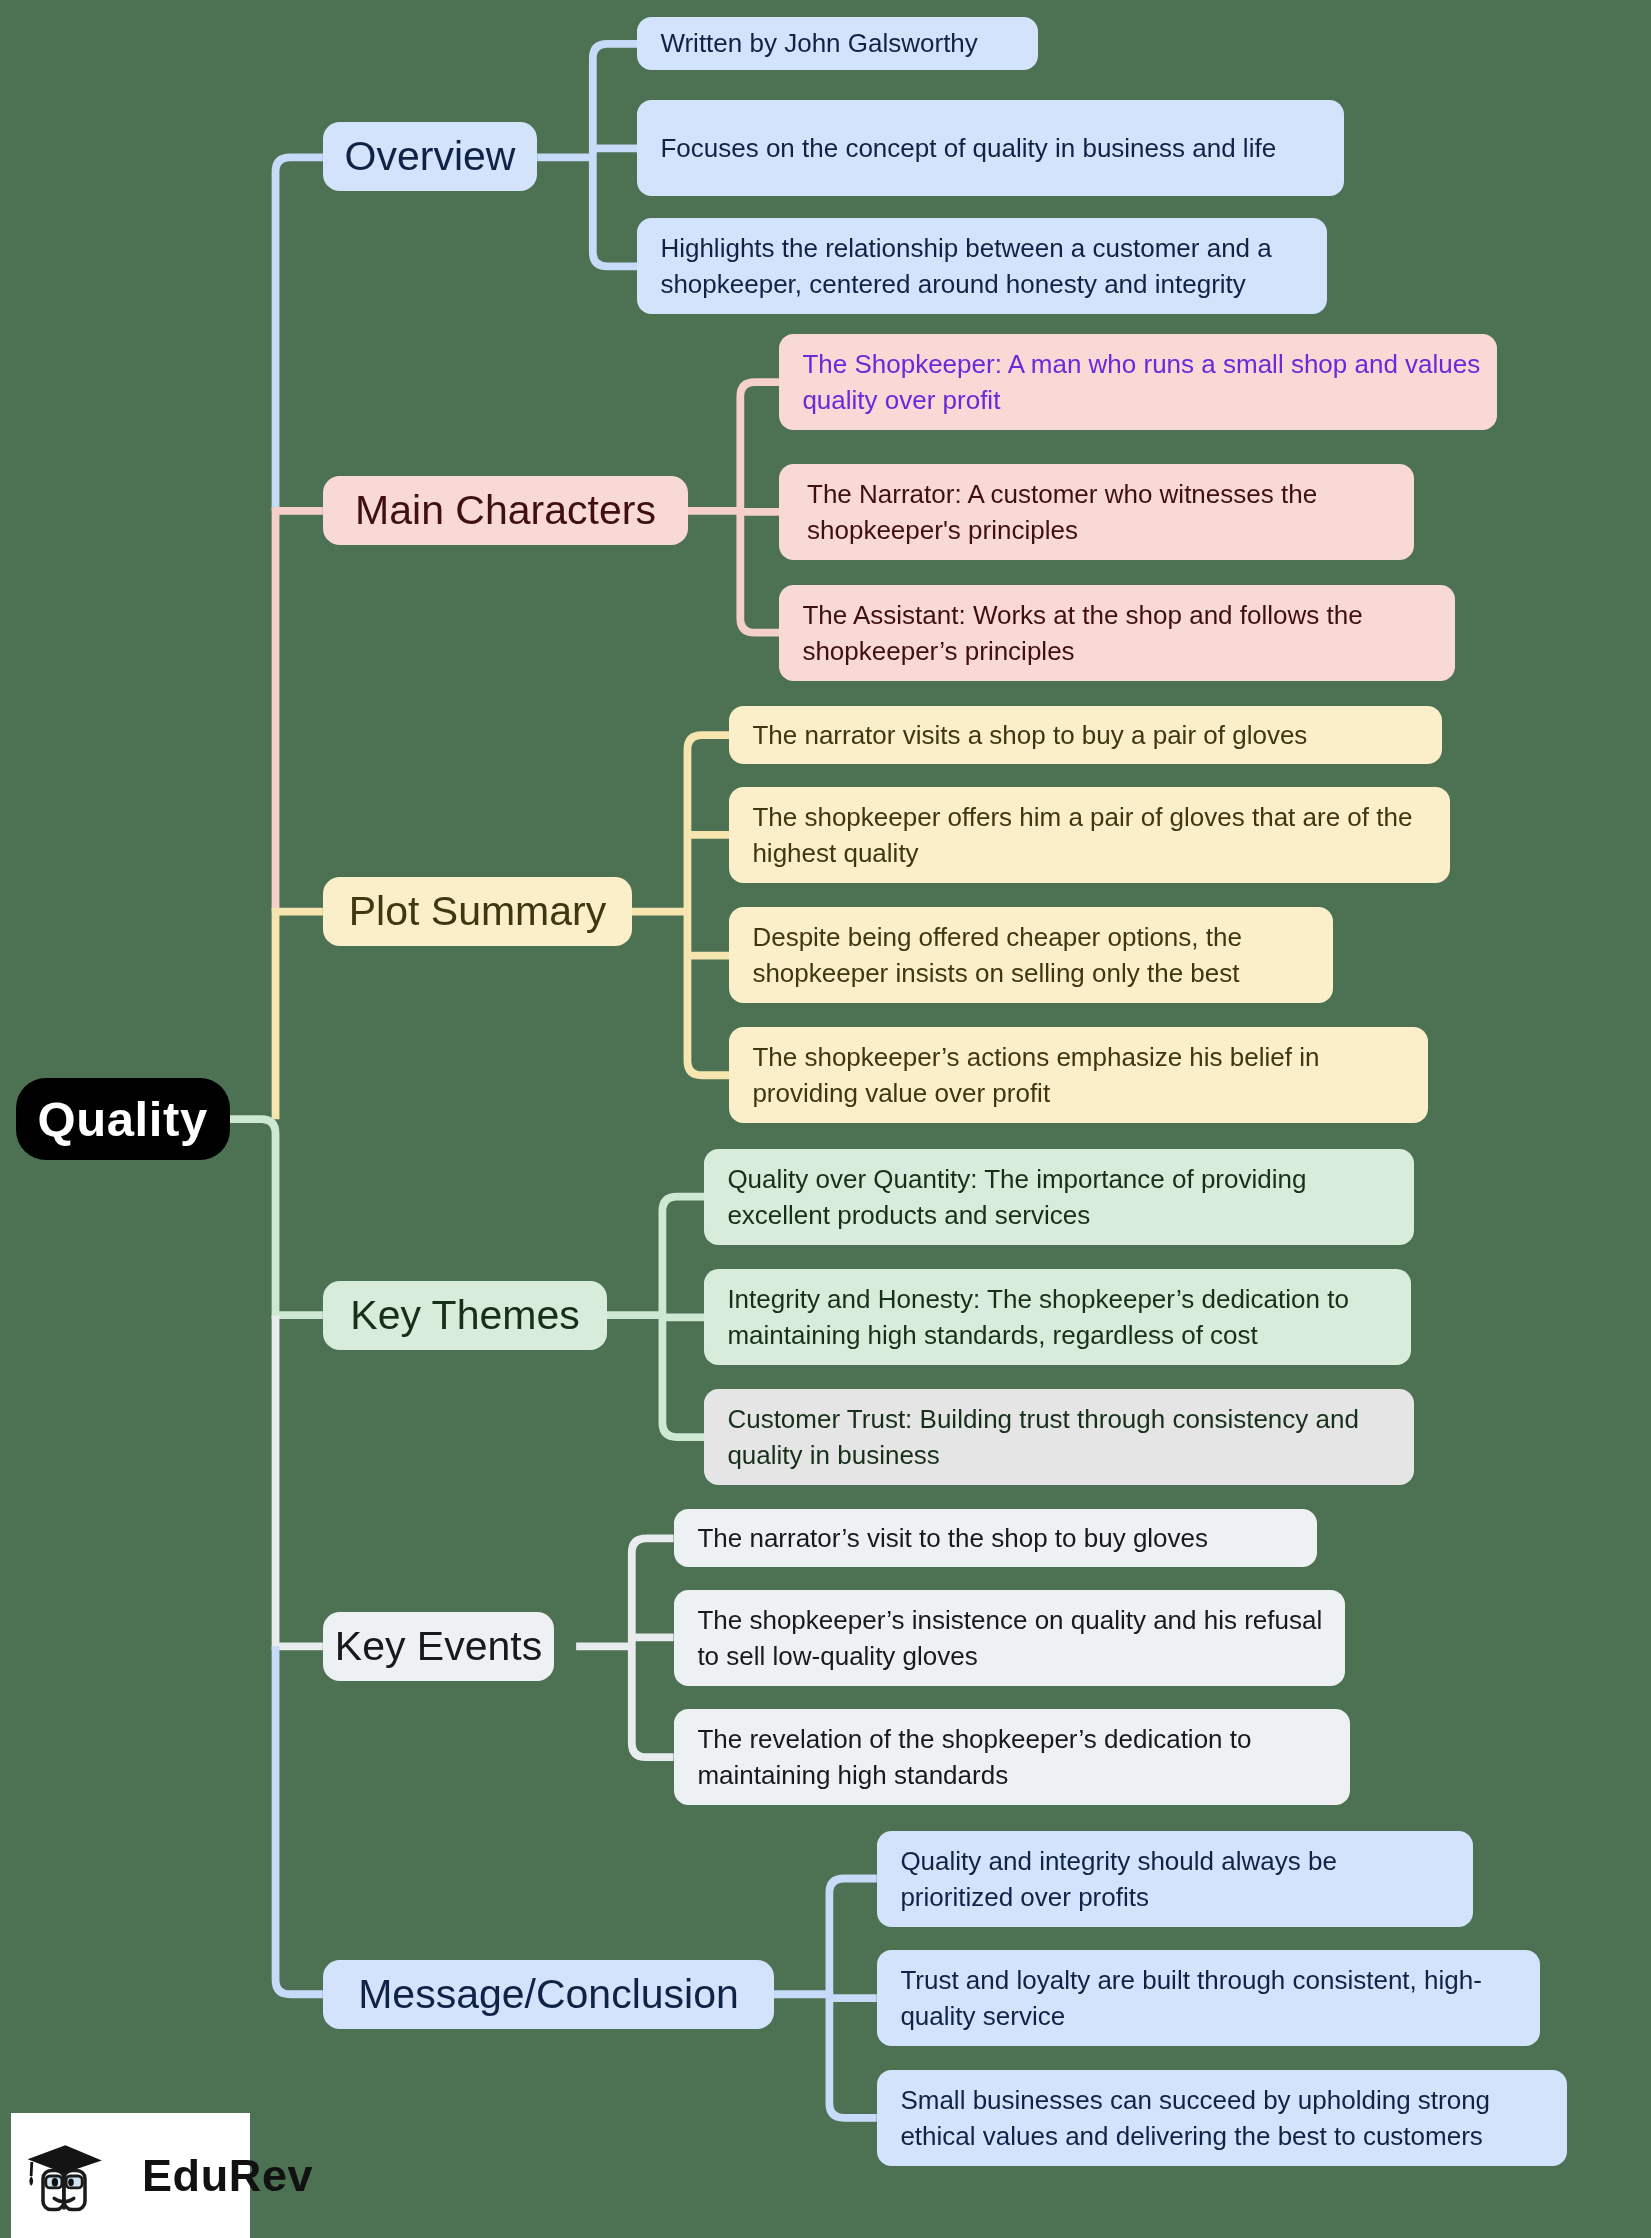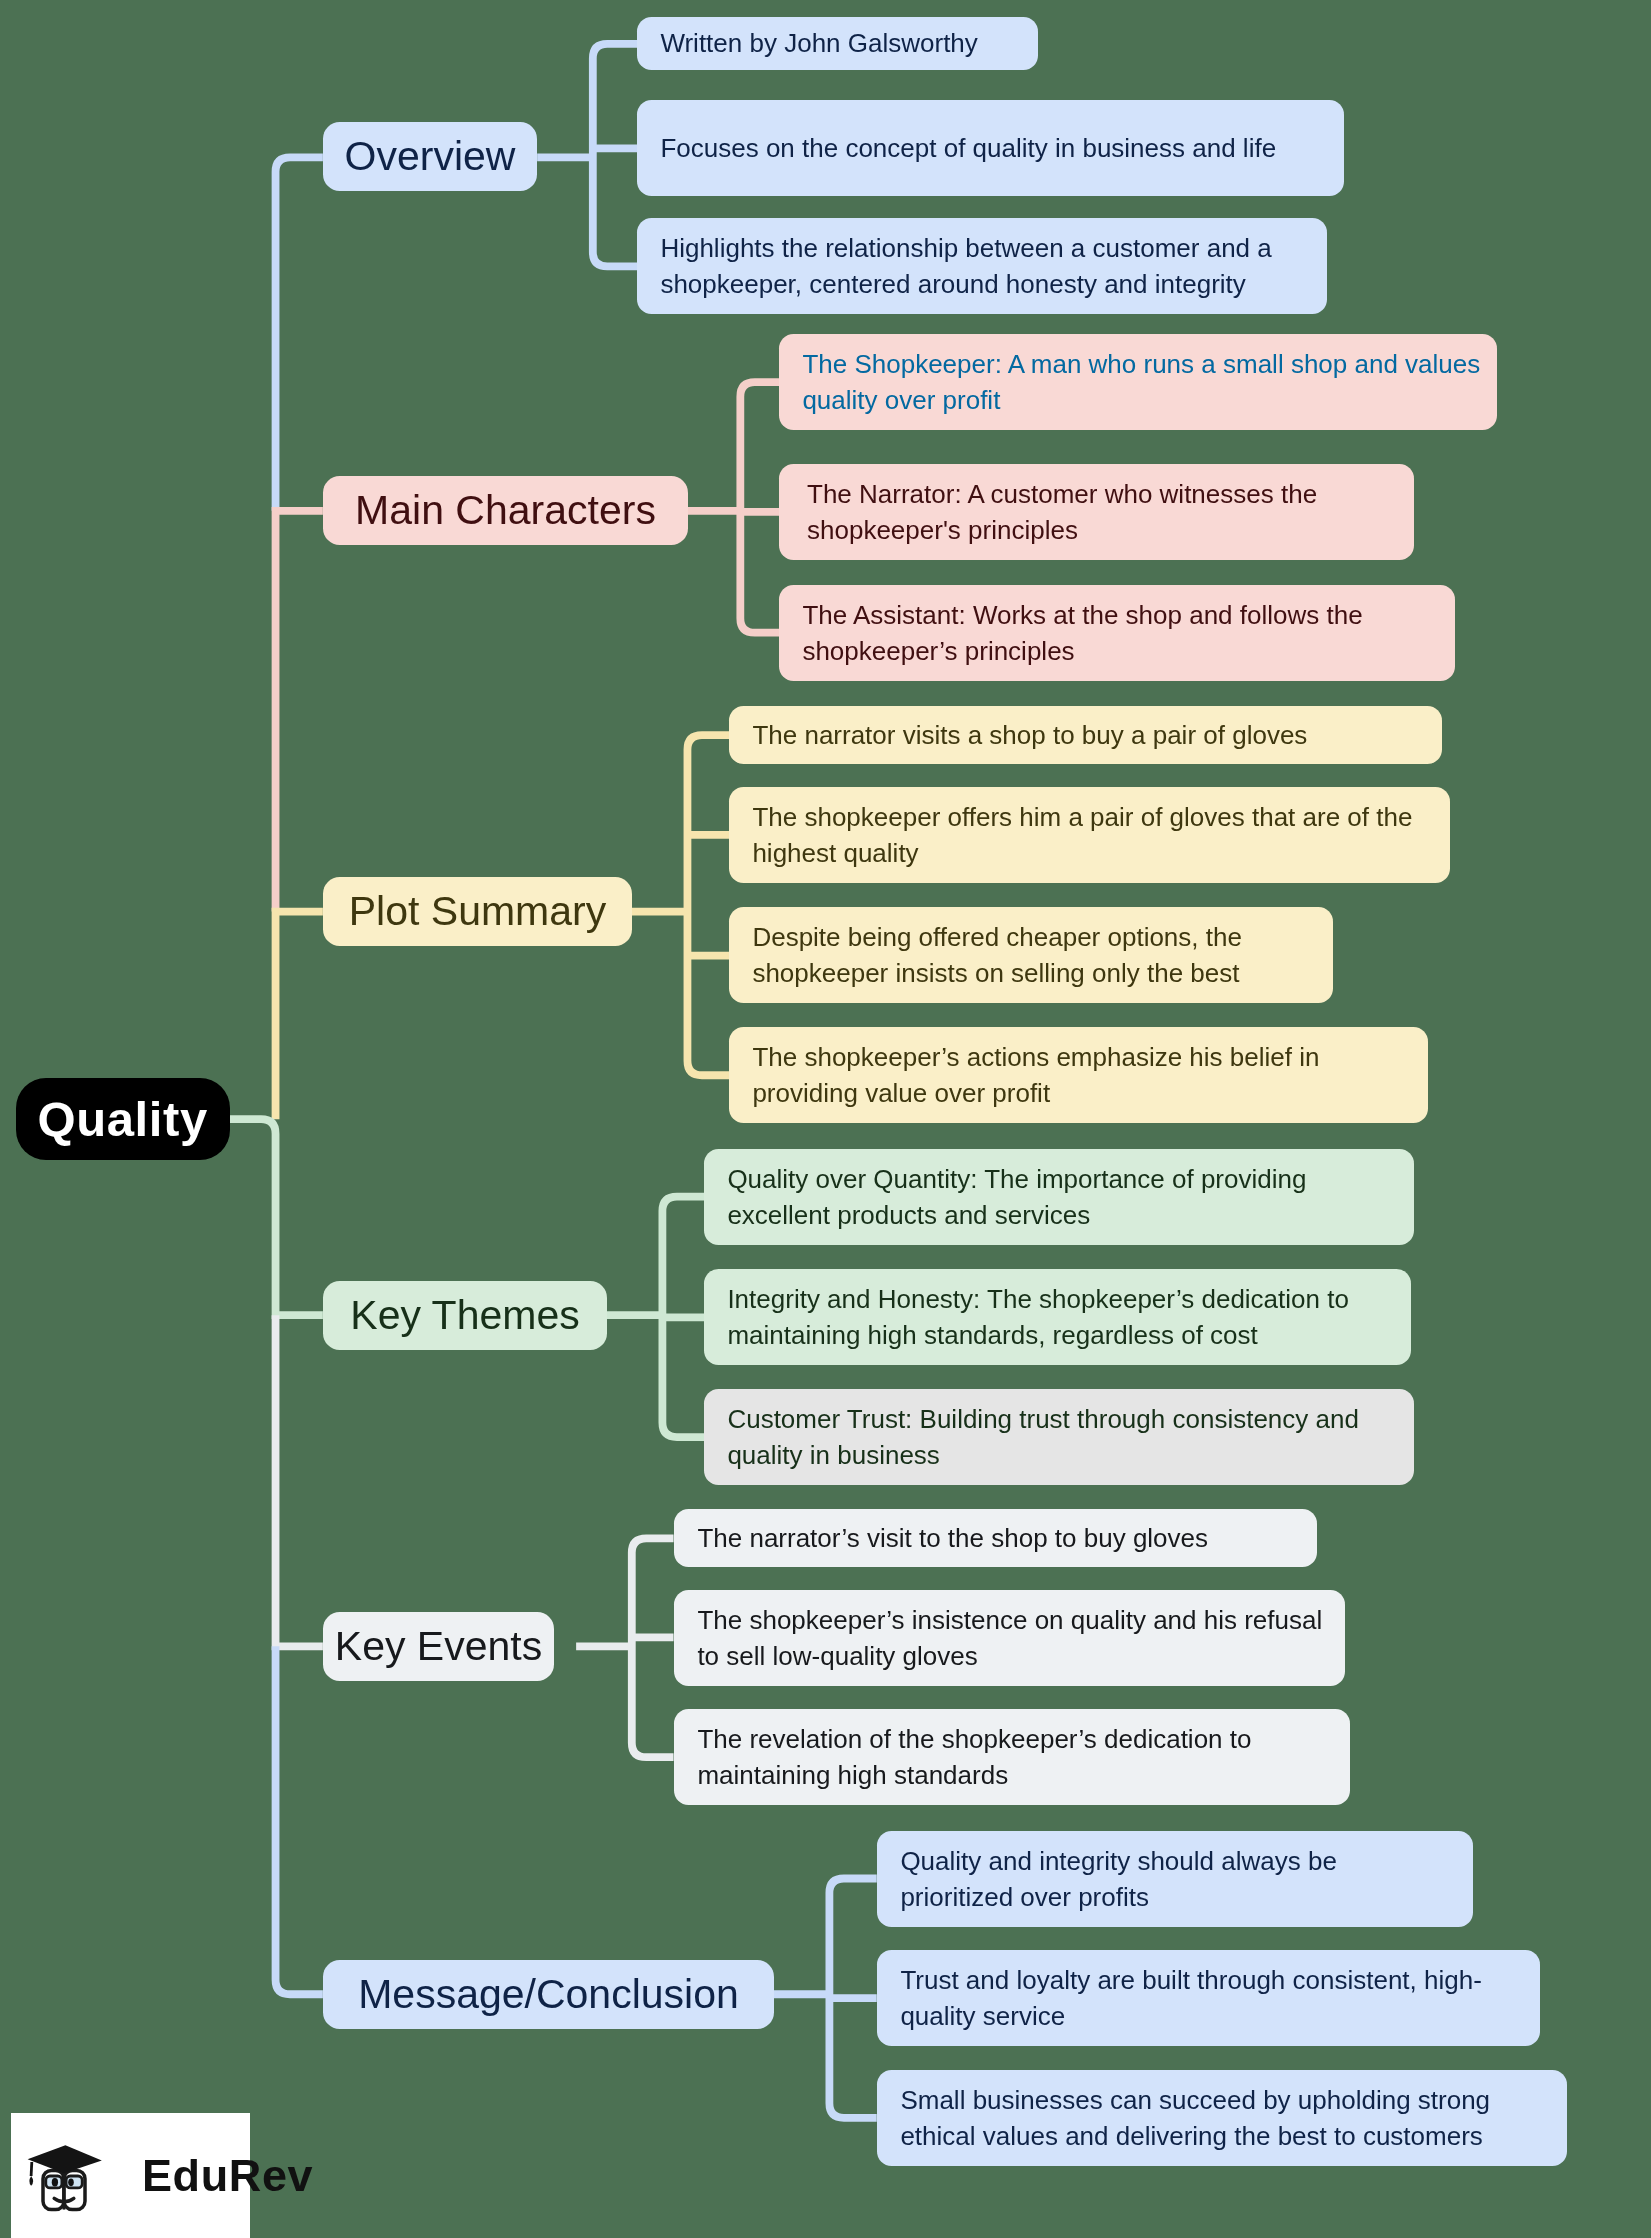--- a/index.html
+++ b/index.html
@@ -63,21 +63,21 @@
       <path d="M14 40 L13 60" stroke="#141414" stroke-width="4"></path>
       <path d="M13 60 q-5 8 0 14 q6 -6 0 -14" fill="#141414"></path>
     </svg>
     <span class="brand">EduRev</span>
   </div>
 <div class="node parent" style="left: 323px; top: 122px; width: 214px; height: 69px; background: rgb(211, 227, 251); color: rgb(15, 35, 71);">Overview</div>
     <div class="node leaf" style="left: 637px; top: 16.7px; width: 401px; height: 53px; background: rgb(211, 227, 251); color: rgb(15, 35, 71);">Written by John Galsworthy</div>
     <div class="node leaf" style="left: 637px; top: 100px; width: 707px; height: 96px; background: rgb(211, 227, 251); color: rgb(15, 35, 71);">Focuses on the concept of quality in business and life</div>
     <div class="node leaf" style="left: 637px; top: 218px; width: 690px; height: 96px; background: rgb(211, 227, 251); color: rgb(15, 35, 71);">Highlights the relationship between a customer and a shopkeeper, centered around honesty and integrity</div>
     <div class="node parent" style="left: 323px; top: 476px; width: 365px; height: 69px; background: rgb(249, 217, 213); color: rgb(64, 15, 17);">Main Characters</div>
-    <div class="node leaf" style="left: 779px; top: 334px; width: 718px; height: 96px; background: rgb(249, 217, 213); color: #0369a1;">The Shopkeeper: A man who runs a small shop and values quality over profit</div>
+    <div class="node leaf" style="left: 779px; top: 334px; width: 718px; height: 96px; background: rgb(249, 217, 213); color: #6d28d9;">The Shopkeeper: A man who runs a small shop and values quality over profit</div>
     <div class="node leaf" style="left: 779px; top: 464px; width: 635px; height: 96px; background: rgb(249, 217, 213); color: rgb(64, 15, 17); padding-left: 28px;">The Narrator: A customer who witnesses the shopkeeper's principles</div>
     <div class="node leaf" style="left: 779px; top: 585px; width: 676px; height: 96px; background: rgb(249, 217, 213); color: rgb(64, 15, 17);">The Assistant: Works at the shop and follows the shopkeeper’s principles</div>
     <div class="node parent" style="left: 323px; top: 877px; width: 309px; height: 69px; background: rgb(250, 239, 200); color: rgb(62, 55, 15);">Plot Summary</div>
     <div class="node leaf" style="left: 729px; top: 787px; width: 721px; height: 96px; background: rgb(250, 239, 200); color: rgb(62, 55, 15);">The shopkeeper offers him a pair of gloves that are of the highest quality</div>
     <div class="node leaf" style="left: 729px; top: 706px; width: 713px; height: 58px; background: rgb(250, 239, 200); color: rgb(62, 55, 15);">The narrator visits a shop to buy a pair of gloves</div>
     <div class="node leaf" style="left: 729px; top: 907px; width: 604px; height: 96px; background: rgb(250, 239, 200); color: rgb(62, 55, 15);">Despite being offered cheaper options, the shopkeeper insists on selling only the best</div>
     <div class="node leaf" style="left: 729px; top: 1027px; width: 699px; height: 96px; background: rgb(250, 239, 200); color: rgb(62, 55, 15);">The shopkeeper’s actions emphasize his belief in providing value over profit</div>
     <div class="node parent" style="left: 323px; top: 1281px; width: 284px; height: 69px; background: rgb(215, 236, 218); color: rgb(23, 48, 25);">Key Themes</div>
     <div class="node leaf" style="left: 704px; top: 1149px; width: 710px; height: 96px; background: rgb(215, 236, 218); color: rgb(23, 48, 25);">Quality over Quantity: The importance of providing excellent products and services</div>
     <div class="node leaf" style="left: 704px; top: 1269px; width: 707px; height: 96px; background: rgb(215, 236, 218); color: rgb(23, 48, 25);">Integrity and Honesty: The shopkeeper’s dedication to maintaining high standards, regardless of cost</div>

